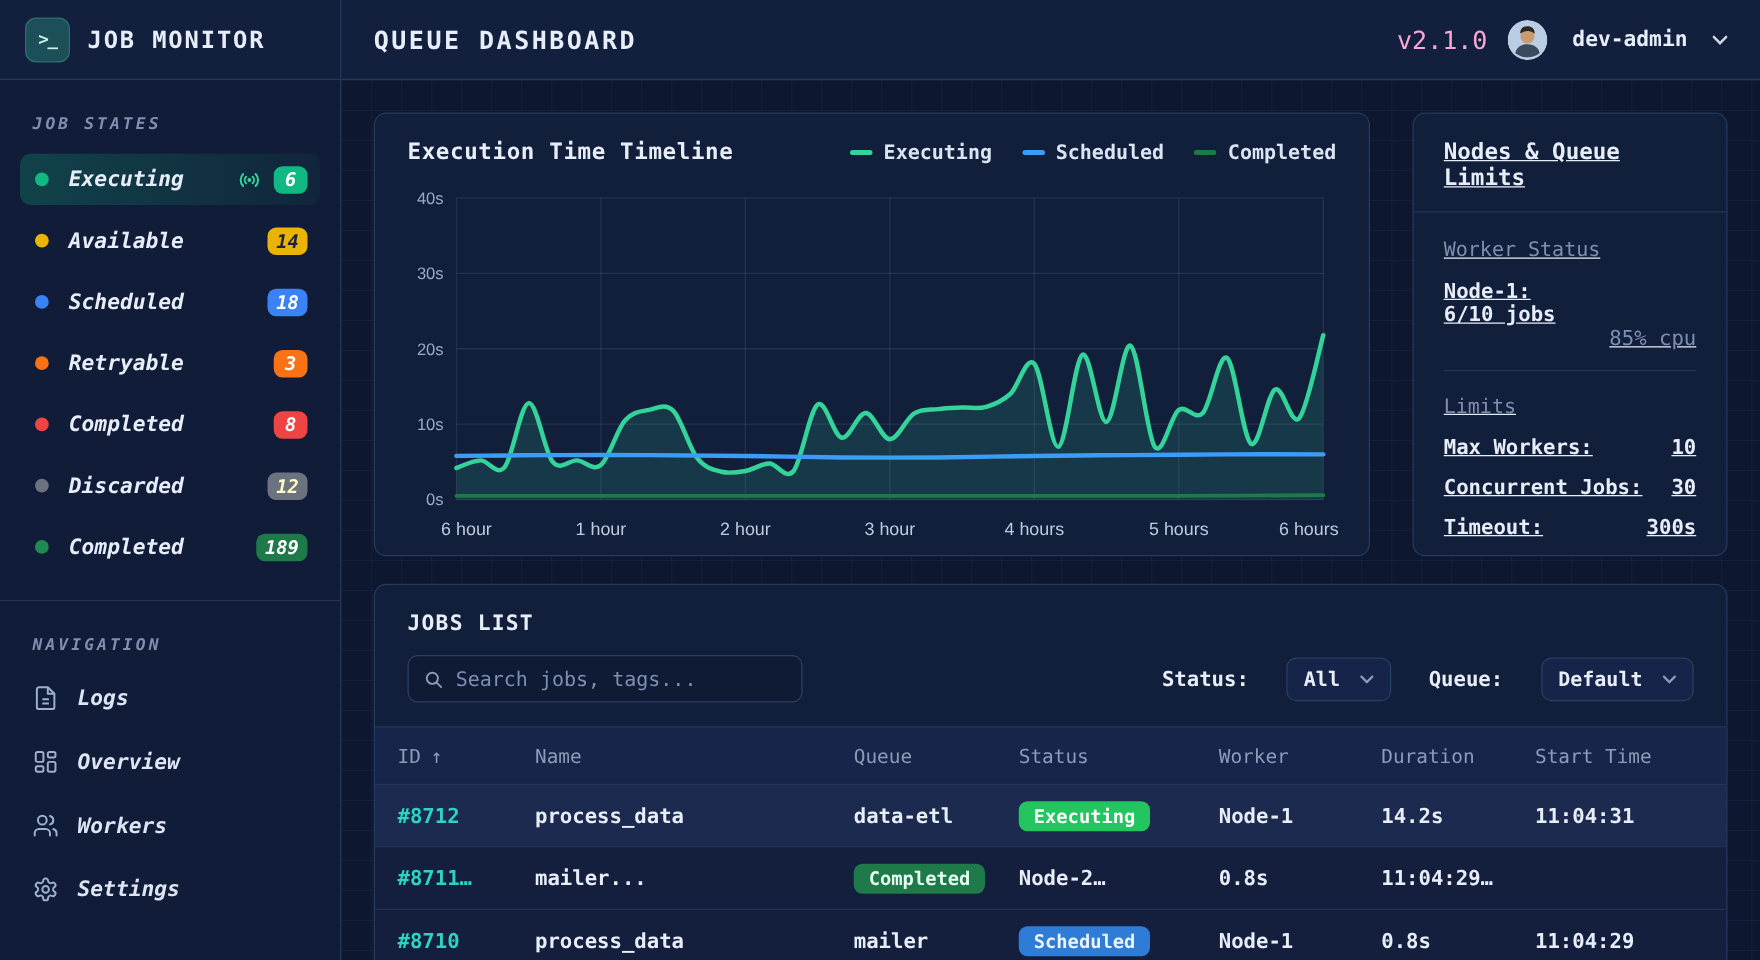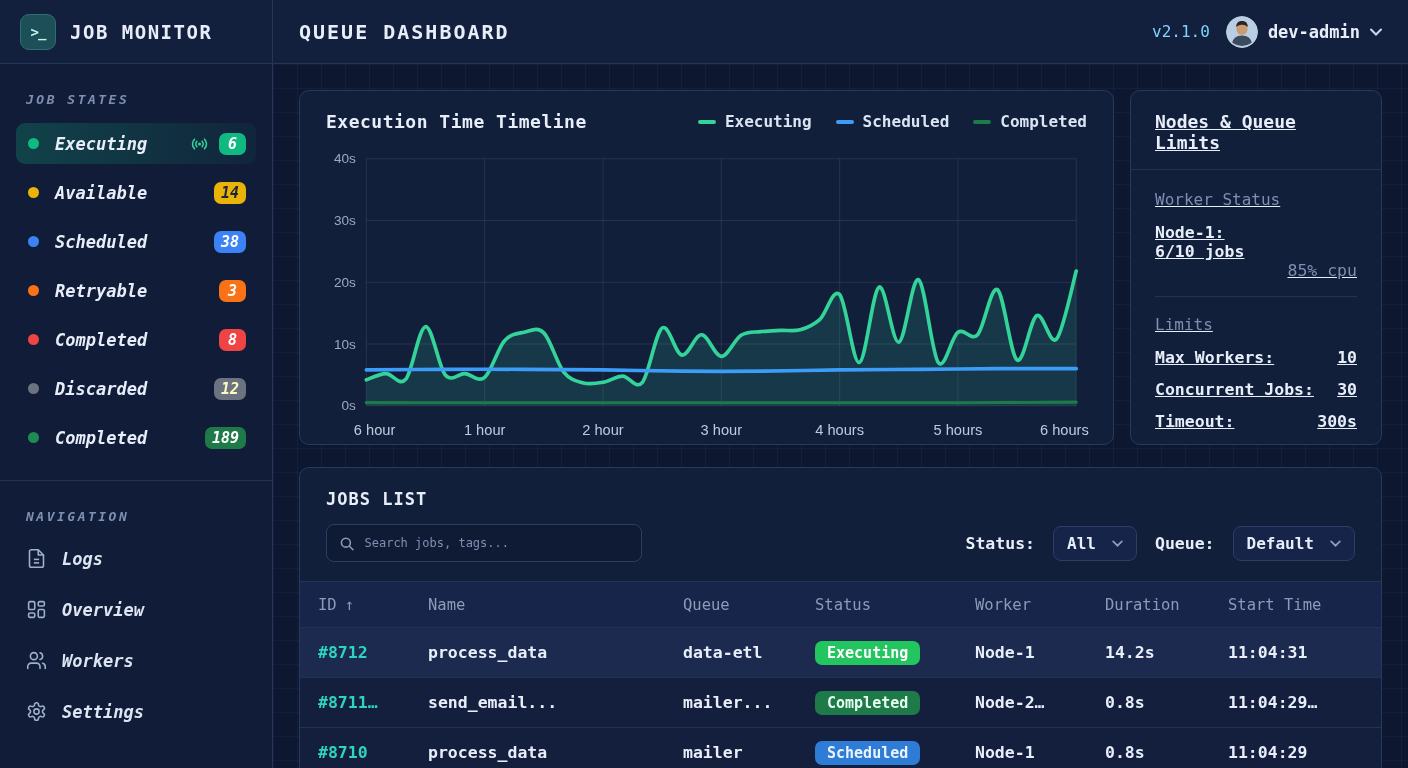--- a/index.html
+++ b/index.html
@@ -13,23 +13,23 @@
 
   
   .topbar { grid-column:1/3; display:flex; align-items:stretch; background:#13203d; border-bottom:1px solid #243759; }
   .logo-area { width:273px; flex:none; display:flex; align-items:center; gap:14px; padding:0 20px; border-right:1px solid #243759; }
   .logo-icon { width:36px; height:36px; border-radius:9px; background:#1c4f57; border:1px solid #2f6e70;
     display:flex; align-items:center; justify-content:center; font-size:14px; font-weight:700; color:#c9f2ea; letter-spacing:-1px; }
   .logo-title { font-size:19px; font-weight:700; letter-spacing:1.5px; }
   .topbar-main { flex:1; display:flex; align-items:center; padding:0 26px; }
   .page-title { font-size:20px; font-weight:700; letter-spacing:2px; }
   .topbar-right { margin-left:auto; display:flex; align-items:center; gap:16px; }
-  .version { color:#7dd3fc; font-size:16px; }
+  .version { color:#f9a8d4; font-size:20px; }
   .avatar { width:32px; height:32px; border-radius:50%; overflow:hidden; flex:none; }
-  .user-btn { display:flex; align-items:center; gap:10px; cursor:pointer; }
+  .user-btn { display:flex; align-items:center; gap:20px; cursor:pointer; }
   .user-name { font-size:17px; font-weight:700; }
 
   
   .sidebar { background:#111d38; border-right:1px solid #243759; padding:0 16px; overflow:hidden;font-style:italic; }
   .section-label { color:#7e8fb2; font-size:13px; font-weight:700; letter-spacing:2.5px; margin:28px 0 16px 10px; }
   .state-item { display:flex; align-items:center; height:41px; padding:0 10px 0 12px; border-radius:9px; margin-bottom:8px; cursor:pointer; }
   .state-item.active { background:linear-gradient(90deg, rgba(16,185,129,0.24), rgba(16,185,129,0.05)); }
   .dot { width:11px; height:11px; border-radius:50%; flex:none; margin-right:16px; }
   .state-label { font-size:17px; font-weight:700; color:#e8eef9; }
   .state-right { margin-left:auto; display:flex; align-items:center; gap:9px; }
@@ -40,21 +40,21 @@
   .nav-item svg { flex:none; }
   .nav-label { font-size:17px; font-weight:700; }
 
   
   .main { padding:26px 26px 0; overflow:hidden;
     background-image:
       linear-gradient(rgba(48,72,122,0.16) 1px, transparent 1px),
       linear-gradient(90deg, rgba(48,72,122,0.16) 1px, transparent 1px);
     background-size:24px 24px; }
   .panel { background:#121f3b; border:1px solid #273a5e; border-radius:10px; }
-  .row1 { display:flex; gap:16px; }
+  .row1 { display:flex; gap:34px; }
 
   
   .chart-panel { flex:1; height:355px; display:flex; flex-direction:column; }
   .chart-head { display:flex; align-items:center; padding:20px 26px 4px 26px; }
   .chart-title { font-size:18px; font-weight:700; letter-spacing:0.5px; }
   .legend { margin-left:auto; display:flex; gap:24px; }
   .legend-item { display:flex; align-items:center; gap:9px; cursor:pointer; }
   .legend-swatch { width:18px; height:4px; border-radius:2px; }
   .legend-label { font-size:16px; font-weight:700; color:#dbe4f3; }
   .chart-body { flex:1; padding:8px 20px 2px 14px; }
@@ -75,23 +75,23 @@
   .limit-row { display:flex; font-size:16.5px; font-weight:700; margin-bottom:13px; }
   .limit-value { margin-left:auto; }
 
   
   .jobs-panel { margin-top:22px; min-height:330px; overflow:hidden; }
   .jobs-title { font-size:17px; font-weight:700; letter-spacing:1px; padding:21px 26px 0; }
   .jobs-controls { display:flex; align-items:center; padding:15px 26px 19px; }
   .search-box { display:flex; align-items:center; gap:10px; width:316px; height:38px; background:#0f1b34;
     border:1px solid #2b3e63; border-radius:8px; padding:0 12px; }
   .search-box input { background:transparent; border:none; outline:none; color:#e8eef9;
-    font-family:inherit; font-size:12px; width:100%; }
+    font-family:inherit; font-size:16px; width:100%; }
   .search-box input::placeholder { color:#7e8fb2; }
-  .filters { margin-left:auto; display:flex; align-items:center; gap:18px; }
+  .filters { margin-left:auto; display:flex; align-items:center; gap:30px; }
   .filter-label { font-size:16.5px; font-weight:700; }
   .select-box { display:flex; align-items:center; gap:16px; background:#16244a; border:1px solid #2b3e63;
     border-radius:8px; padding:7px 13px; font-size:16px; font-weight:700; cursor:pointer; }
   .select-box svg { flex:none; }
 
   .table { width:100%; }
   .t-row { display:grid; grid-template-columns:110px 255px 132px 160px 130px 123px 1fr; align-items:center; padding-left:18px; }
   .t-head { background:#17254a; height:47px; color:#8b9bb8; font-size:15.5px; border-top:1px solid #223357; border-bottom:1px solid #223357; }
   .t-head .t-cell { display:flex; align-items:center; gap:8px; cursor:pointer; }
   .t-body .t-row { height:50px; font-size:16.5px; font-weight:700; background:#141f3e; border-bottom:1px solid #223154; cursor:pointer; }
@@ -159,21 +159,21 @@
       <span class="state-label">Available</span>
       <span class="state-right">
         <span class="state-badge" style="background: rgb(234, 179, 8); color: rgb(26, 37, 57);">14</span>
       </span>
     </div>
 
     <div class="state-item">
       <span class="dot" style="background: rgb(59, 130, 246);"></span>
       <span class="state-label">Scheduled</span>
       <span class="state-right">
-        <span class="state-badge" style="background: rgb(59, 130, 246); color: rgb(255, 255, 255);">38</span>
+        <span class="state-badge" style="background: rgb(59, 130, 246); color: rgb(255, 255, 255);">18</span>
       </span>
     </div>
 
     <div class="state-item">
       <span class="dot" style="background: rgb(249, 115, 22);"></span>
       <span class="state-label">Retryable</span>
       <span class="state-right">
         <span class="state-badge" style="background: rgb(249, 115, 22); color: rgb(255, 255, 255);">3</span>
       </span>
     </div>
@@ -385,21 +385,20 @@
             <span class="cell-id">#8712</span>
             <span>process_data</span>
             <span>data-etl</span>
             <span><span class="status-badge badge-executing">Executing</span></span>
             <span>Node-1</span>
             <span>14.2s</span>
             <span>11:04:31</span>
           </div>
           <div class="t-row">
             <span class="cell-id">#8711…</span>
-            <span>send_email...</span>
             <span>mailer...</span>
             <span><span class="status-badge badge-completed">Completed</span></span>
             <span>Node-2…</span>
             <span>0.8s</span>
             <span>11:04:29…</span>
           </div>
           <div class="t-row">
             <span class="cell-id">#8710</span>
             <span>process_data</span>
             <span>mailer</span>

